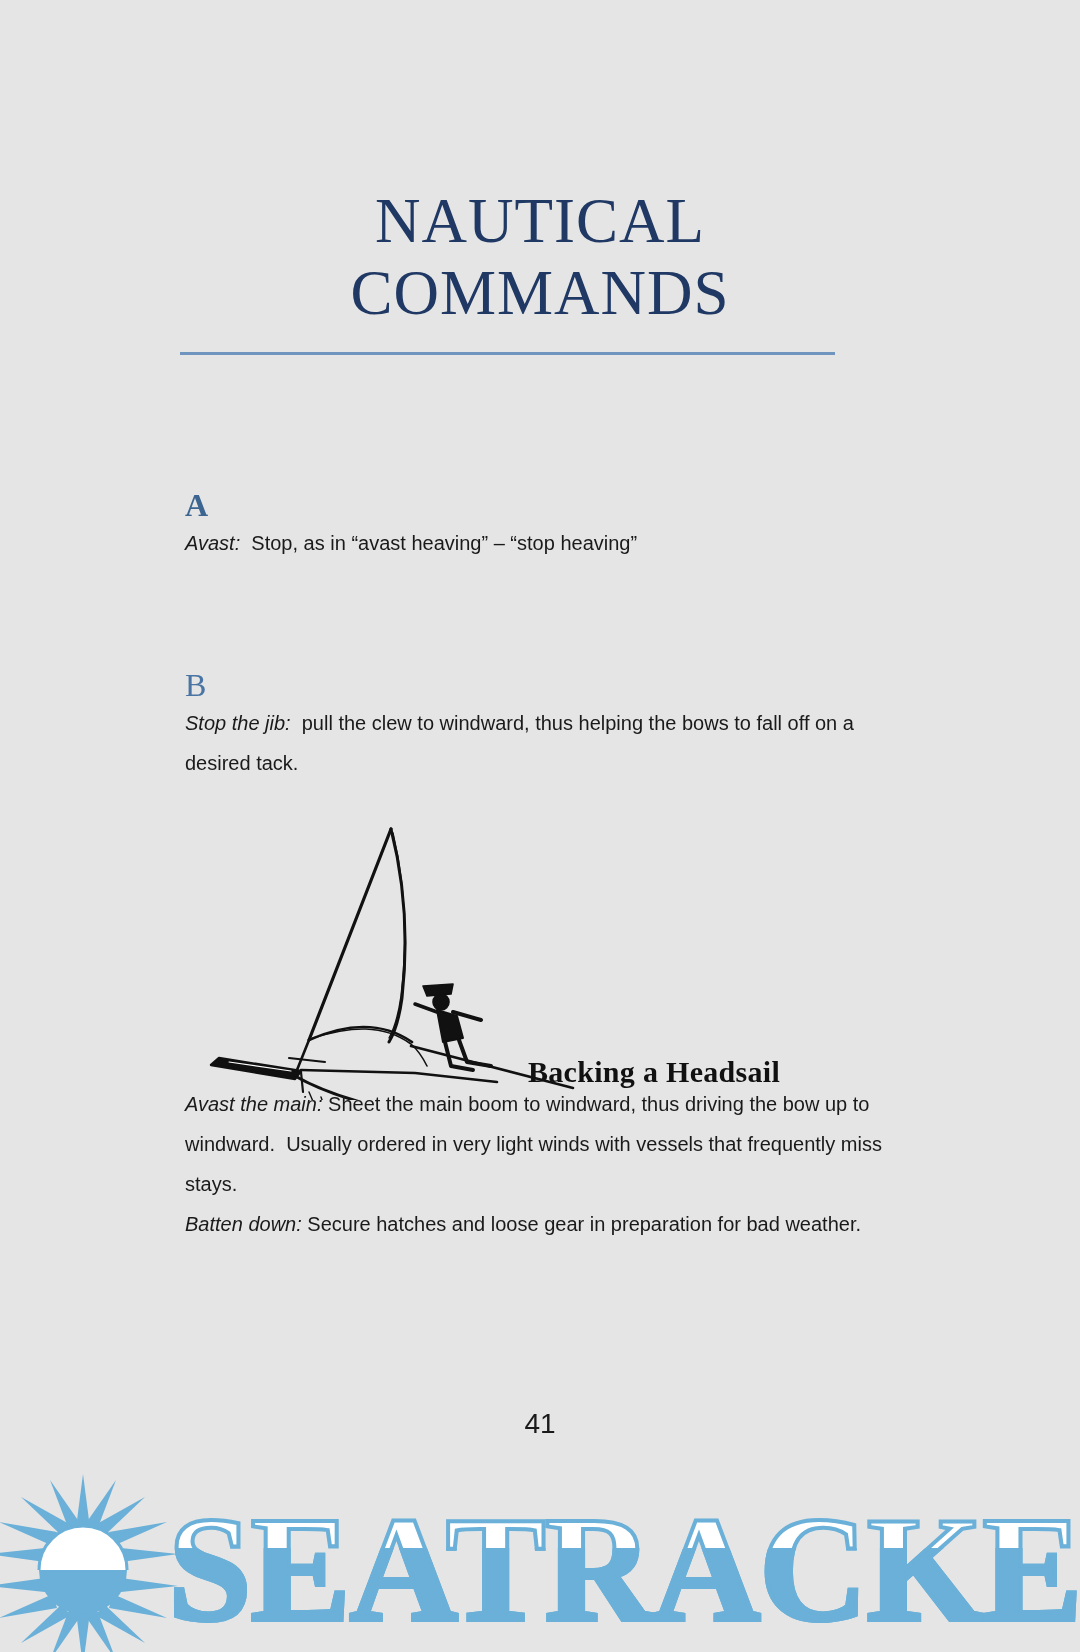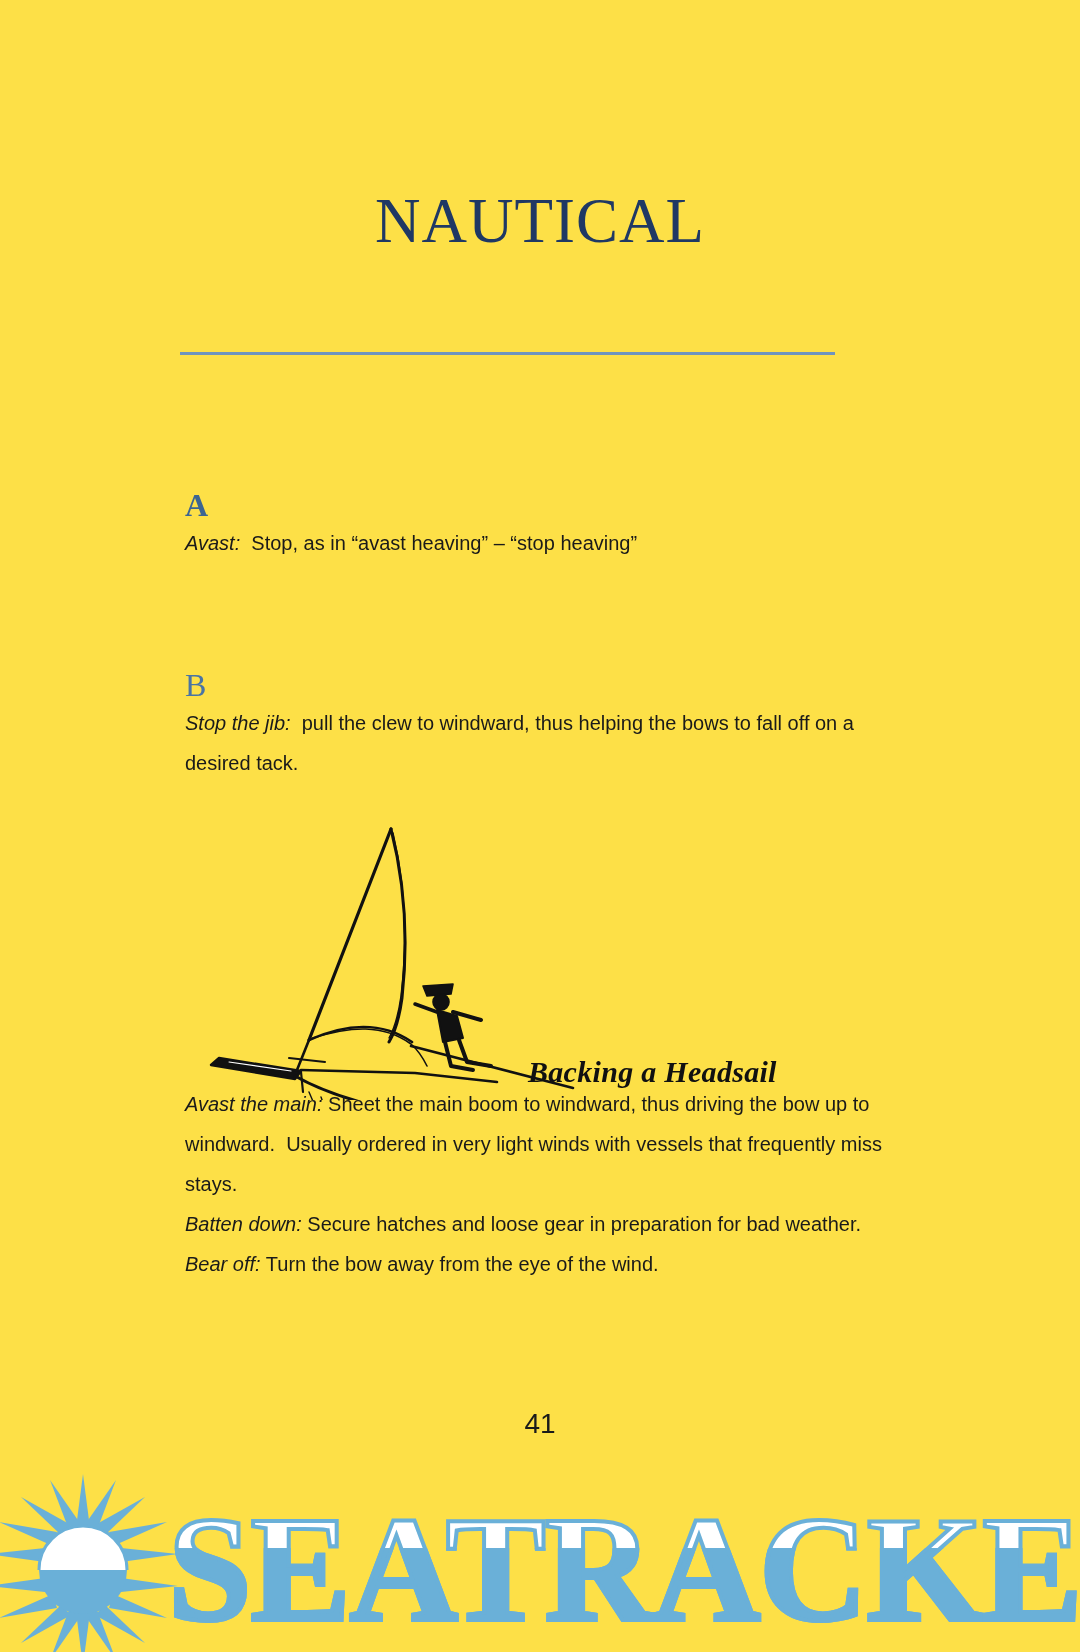--- a/index.html
+++ b/index.html
@@ -12,21 +12,21 @@
     background: #ffffff;
     font-family: "Liberation Sans", sans-serif;
     overflow: hidden;
     position: relative;
   }
 
   .page {
     position: relative;
     width: 1080px;
     height: 1652px;
-    background: #fde047;
+    background: #e5e5e5;
   }
 
   
   .title-block {
     position: absolute;
     left: 0;
     top: 185px;
     width: 1080px;
     text-align: center;
   }
@@ -94,21 +94,20 @@
     width: 620px;
     height: 330px;
   }
   .figure svg { display: block; }
 
   .figure-caption {
     position: absolute;
     left: 528px;
     top: 1055px;
     font-family: "Liberation Serif", "DejaVu Serif", serif;
-    font-style: italic;
     font-weight: bold;
     font-size: 30px;
     color: #111111;
     letter-spacing: 0.3px;
   }
 
   
   .content-lower {
     position: absolute;
     left: 185px;
@@ -139,20 +138,21 @@
   }
   .watermark svg { display: block; }
 </style>
 </head>
 <body>
 
 <div class="page">
 
   <div class="title-block">
     <div class="title-line">NAUTICAL</div>
+    <div class="title-line">COMMANDS</div>
   </div>
   <div class="title-rule"></div>
 
   <div class="content">
 
     <div class="letter-heading bold">A</div>
     <p class="para"><span class="term">Avast:</span><span>  Stop, as in “avast heaving” – “stop heaving”</span></p>
 
     <div class="spacer-a"></div>
 
@@ -211,21 +211,20 @@
         <path d="M254 270 L262 292 L286 296" stroke-width="4" fill="none"></path>
       </g>
     </svg>
   </div>
 
   <div class="figure-caption">Backing a Headsail</div>
 
   <div class="content-lower">
     <p class="para"><span class="term">Avast the main:</span><span> Sheet the main boom to windward, thus driving the bow up to windward.  Usually ordered in very light winds with vessels that frequently miss stays.</span></p>
     <p class="para"><span class="term">Batten down:</span><span> Secure hatches and loose gear in preparation for bad weather.</span></p>
-    <p class="para"><span class="term">Bear off:</span><span> Turn the bow away from the eye of the wind.</span></p>
   </div>
 
   <div class="page-number">41</div>
 
   <div class="watermark">
     <svg width="1080" height="222" viewBox="0 0 1080 222" xmlns="http://www.w3.org/2000/svg" aria-hidden="true">
       <defs>
         <clipPath id="lowerHalf">
           <rect x="0" y="118" width="1080" height="140"></rect>
         </clipPath>

